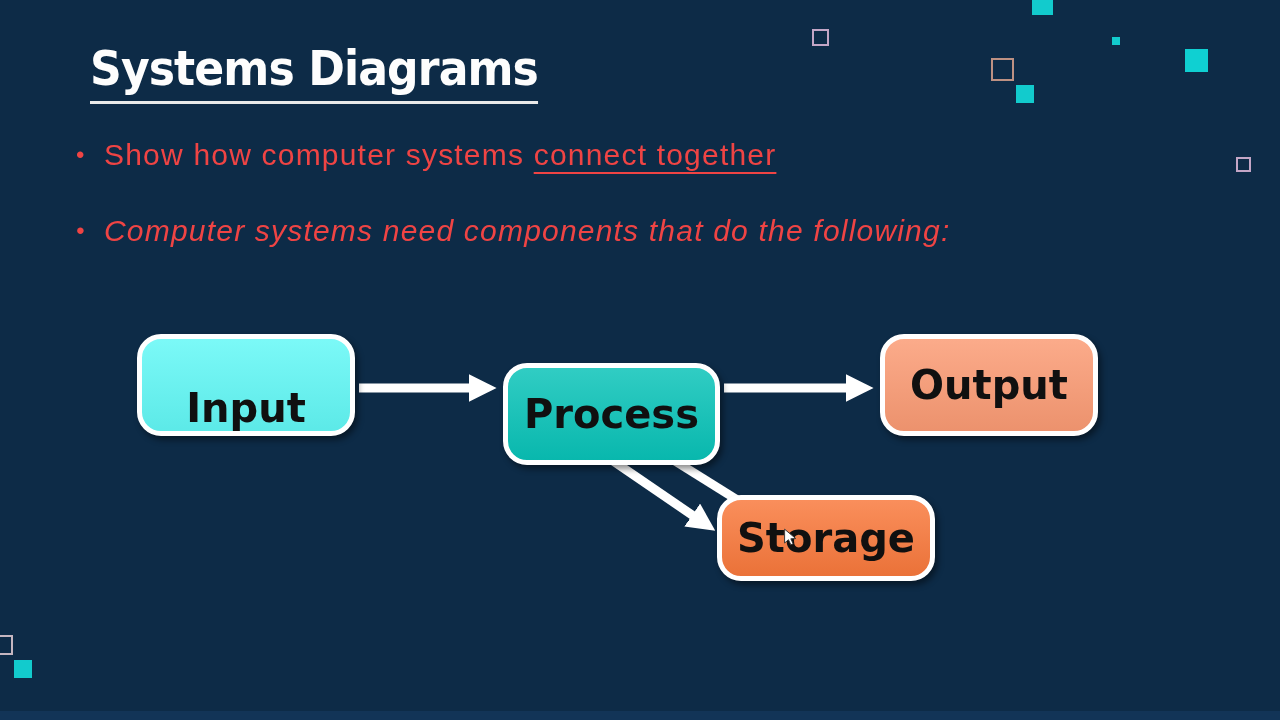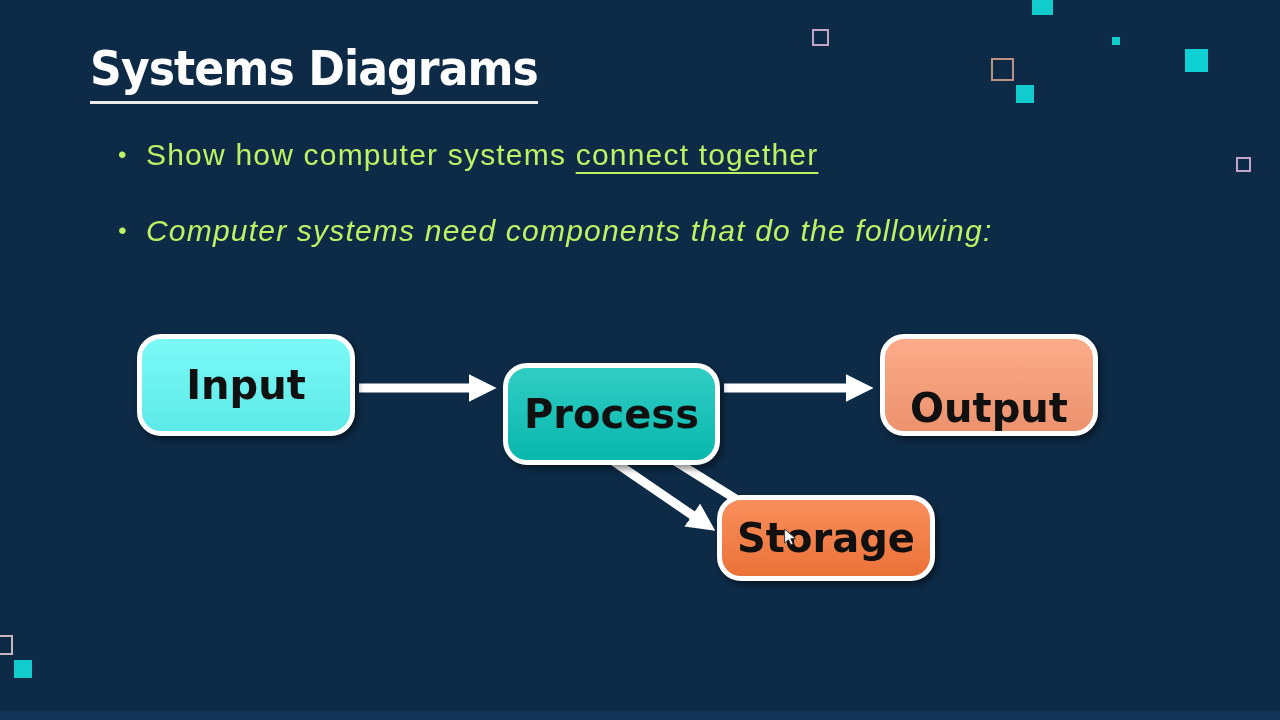--- a/index.html
+++ b/index.html
@@ -18,23 +18,22 @@
     letter-spacing:-1px;
     border-bottom:3px solid #e9e9e9;
     padding-bottom:5px;
     transform:scaleX(0.92);transform-origin:left center;
     white-space:nowrap;
   }
 
   
   .bullet-line{
     position:absolute;left:76px;
-    color:#bef264;font-size:30px;font-weight:400;letter-spacing:1.2px;
+    color:#ef4444;font-size:30px;font-weight:400;letter-spacing:1.2px;
     white-space:nowrap;
-    margin-left:42px;
   }
   .bullet-line .marker{display:inline-block;width:28px;font-size:24px;vertical-align:2px;}
   #bullet-1{top:138px;}
   #bullet-2{top:214px;font-style:italic;}
   .u{
     text-decoration:underline;
     text-decoration-thickness:2px;
     text-underline-offset:7px;
   }
 
@@ -42,21 +41,21 @@
   .node{
     position:absolute;box-sizing:border-box;
     border:5px solid #ffffff;border-radius:24px;
     display:flex;align-items:center;justify-content:center;
     font-family:"DejaVu Sans", sans-serif;
     font-weight:700;font-size:40px;color:#101010;
     box-shadow:3px 4px 6px rgba(0,0,0,0.45);
     background-image:linear-gradient(rgba(255,255,255,0.16), rgba(0,0,0,0.06));
     z-index:2;
   }
-  #node-input  {left:137px;top:334px;width:218px;height:102px;}
+  #node-input  {left:137px;top:334px;width:218px;height:102px;align-items:flex-end;}
   #node-process{left:503px;top:334px;width:217px;height:102px;margin-top:29px;}
   #node-output {left:880px;top:334px;width:218px;height:102px;}
   #node-storage{left:717px;top:495px;width:218px;height:86px;}
 
   .arrows{position:absolute;left:0;top:0;z-index:1;pointer-events:none;}
 
   
   #decor-layer{position:absolute;inset:0;z-index:0;}
   .sq{position:absolute;}
   .sq.outline{border:2px solid;background:transparent;box-sizing:border-box;}
@@ -109,21 +108,21 @@
   </svg>
 
   <div class="node" id="node-input" style="background-color: rgb(98, 248, 246);">
     <span>Input</span>
   </div>
 
   <div class="node" id="node-process" style="background-color: rgb(9, 195, 184);">
     <span>Process</span>
   </div>
 
-  <div class="node" id="node-output" style="background-color: rgb(251, 155, 116); align-items: flex-end;">
+  <div class="node" id="node-output" style="background-color: rgb(251, 155, 116);">
     <span>Output</span>
   </div>
 
   <div class="node" id="node-storage" style="background-color: rgb(249, 121, 60);">
     <span>Storage</span>
   </div>
 
   <svg id="mouse-cursor" width="16" height="18" viewBox="0 0 11 15">
     <path d="M1,1 L1,12.5 L4.2,9.8 L6.2,14 L8.1,13.1 L6.2,9 L10.3,8.8 Z" fill="#ffffff" stroke="#333333" stroke-width="0.8"></path>
   </svg>

